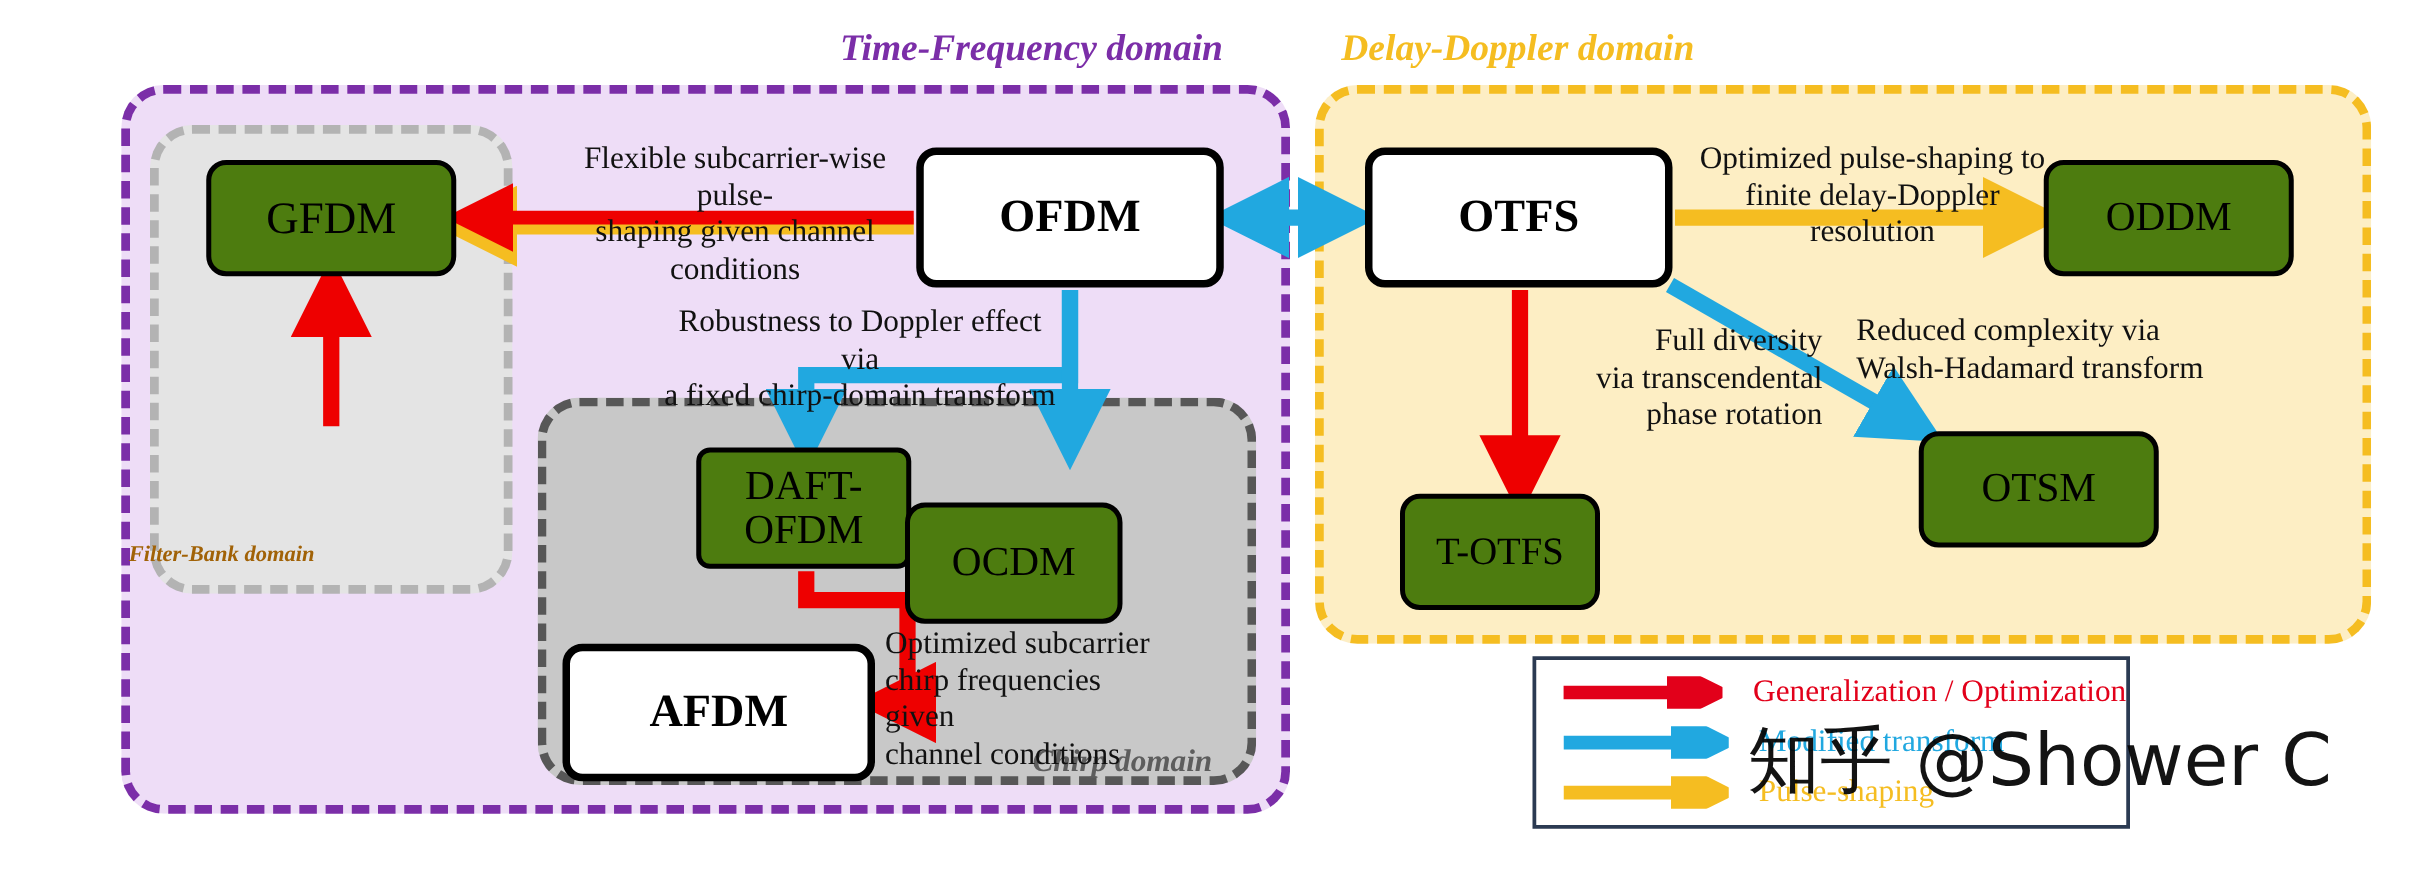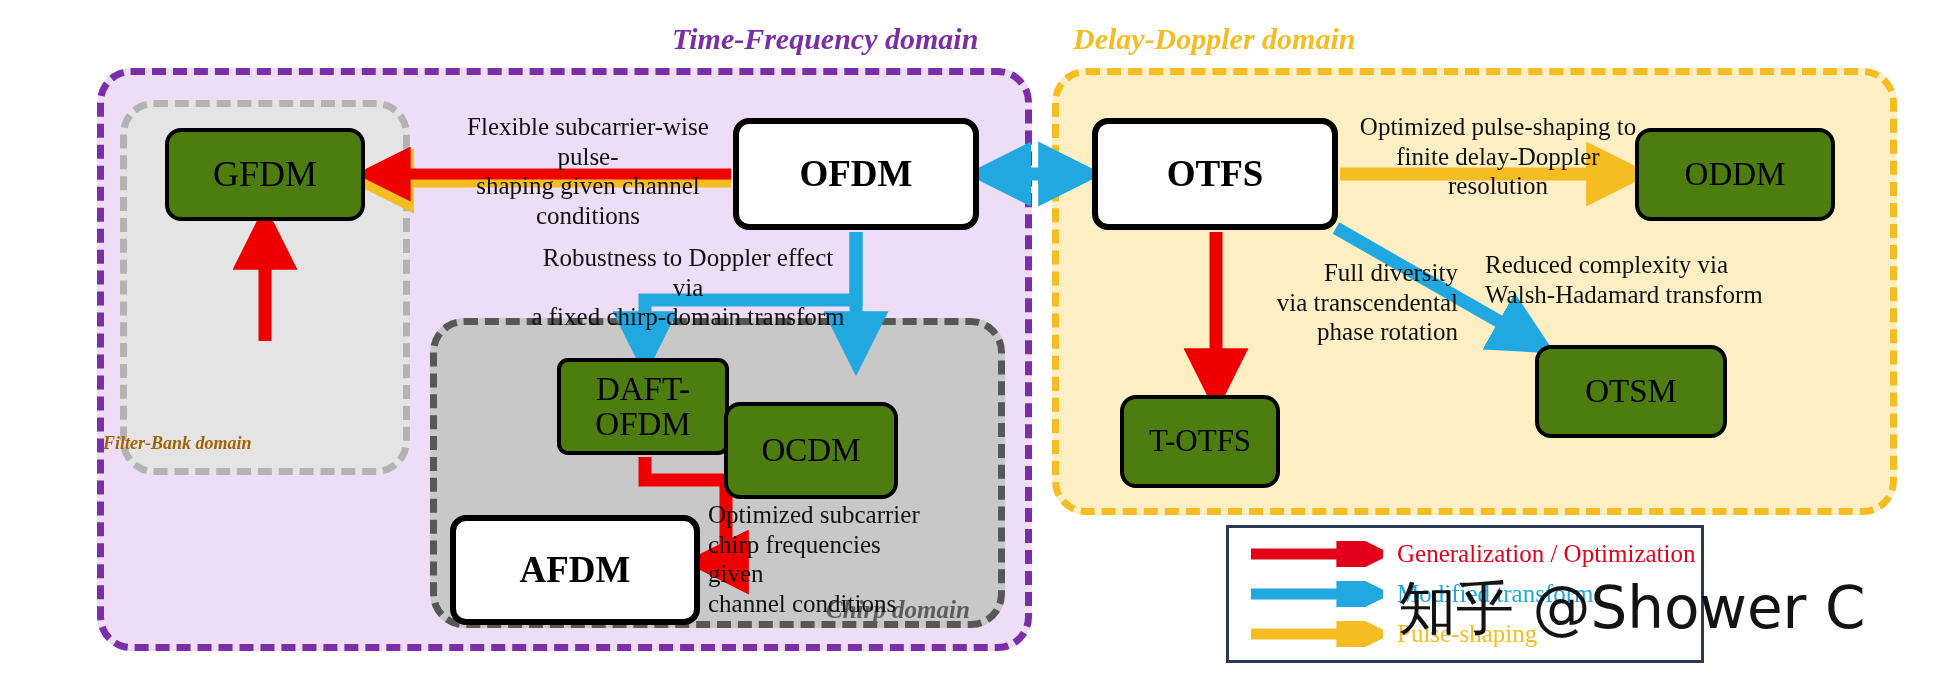--- a/index.html
+++ b/index.html
@@ -50,21 +50,21 @@
   #lbl-otsm  {left:1485px;top:250px;text-align:left;width:290px;}
 
   
   #arrows{position:absolute;left:0;top:0;width:1938px;height:695px;pointer-events:none;}
 
   
   #legend{position:absolute;left:1226px;top:525px;width:478px;height:138px;
       box-sizing:border-box;border:3px solid #2b3a52;background:#ffffff;
       display:flex;flex-direction:column;justify-content:center;padding-left:18px;}
   .legend-row{display:flex;align-items:center;height:40px;}
-  .legend-text{font-size:25px;margin-left:14px;white-space:nowrap;}
+  .legend-text{font-size:25px;margin-left:24px;white-space:nowrap;}
   .legend-arrow{width:136px;height:26px;}
 
   
   #watermark{position:absolute;left:1398px;top:570px;font-size:58px;color:#000000;
       font-family:"DejaVu Sans",sans-serif;white-space:nowrap;opacity:.92;}
 </style>
 </head>
 <body>
 
 <div id="stage">

